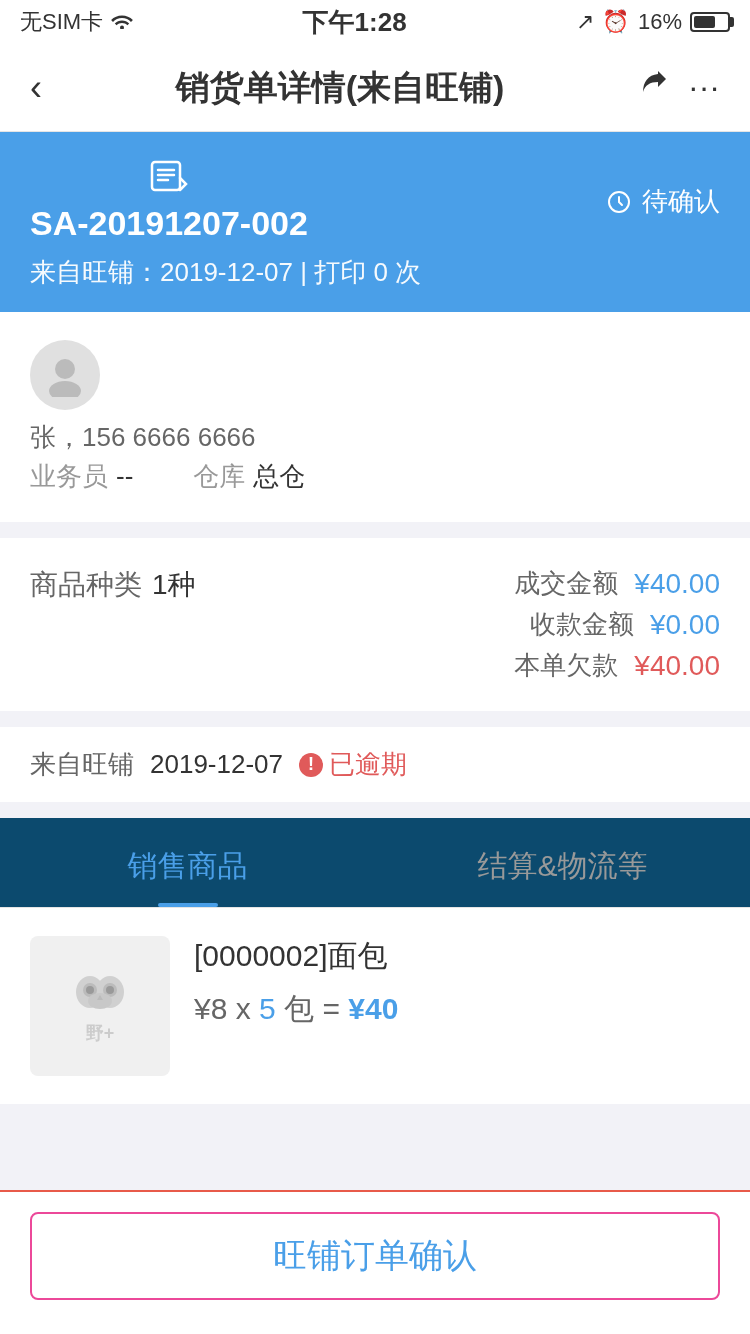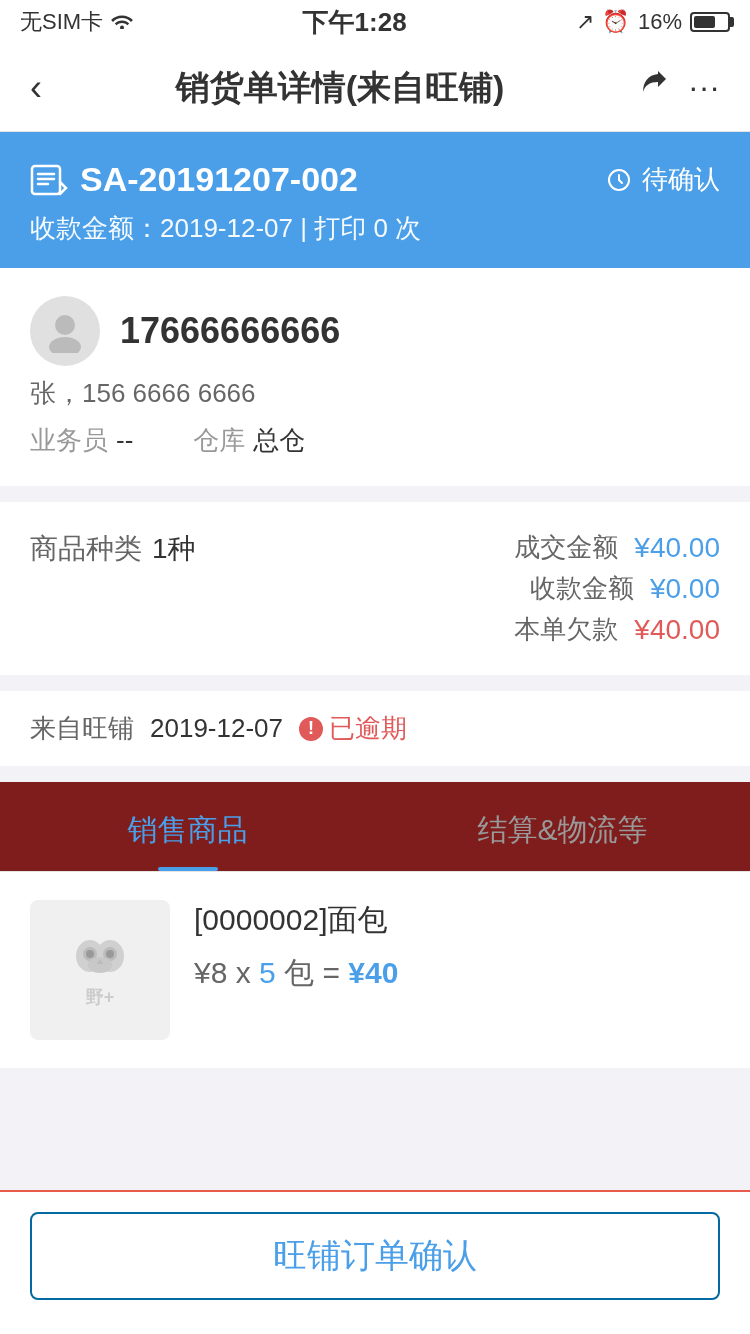--- a/index.html
+++ b/index.html
@@ -113,20 +113,21 @@
       justify-content: space-between;
       margin-bottom: 12px;
     }
     .order-id {
       font-size: 34px;
       font-weight: 700;
       color: #fff;
       display: flex;
       align-items: center;
       gap: 12px;
+      flex-direction: column;
     }
     .order-status {
       display: flex;
       align-items: center;
       gap: 12px;
       color: #fff;
       font-size: 26px;
     }
     .order-date-line {
       color: #fff;
@@ -165,21 +166,21 @@
       flex-shrink: 0;
     }
     .customer-phone {
       font-size: 36px;
       font-weight: 600;
       color: #333;
     }
     .customer-name {
       font-size: 26px;
       color: #666;
-      margin-bottom: 12px;
+      margin-bottom: 4px;
       padding-left: 0;
     }
     .customer-meta {
       display: flex;
       align-items: center;
       gap: 60px;
       font-size: 26px;
       color: #666;
     }
     .customer-meta-item {
@@ -272,21 +273,21 @@
       display: flex;
       align-items: center;
       justify-content: center;
       color: #fff;
       font-size: 18px;
       font-weight: 700;
     }
 
     
     .tabs-section {
-      background: #7f1d1d;
+      background: #0c4a6e;
       margin-bottom: 0;
     }
     .tabs-row {
       display: flex;
       border-bottom: 1px solid #e5e5e5;
     }
     .tab-item {
       flex: 1;
       text-align: center;
       padding: 28px 0 20px;
@@ -374,21 +375,21 @@
       left: 0;
       width: 750px;
       background: #fff;
       padding: 20px 30px 34px;
       border-top: 2px solid #e85a4a;
     }
     .confirm-button {
       width: 100%;
       height: 88px;
       background: #fff;
-      border: 2px solid #0369a1;
+      border: 2px solid #ec4899;
       border-radius: 8px;
       font-size: 34px;
       color: #4a9fe8;
       cursor: pointer;
       display: flex;
       align-items: center;
       justify-content: center;
       font-weight: 500;
     }
   </style>
@@ -442,33 +443,32 @@
     </div>
     <div class="order-status">
       <svg width="22" height="22" viewBox="0 0 22 22" fill="none">
         <circle cx="11" cy="11" r="10" stroke="white" stroke-width="2"></circle>
         <path d="M11 6v5l3 3" stroke="white" stroke-width="2" stroke-linecap="round"></path>
       </svg>
       <span>待确认</span>
     </div>
   </div>
   <div class="order-date-line">
-    <span>收款金额：</span><span>2019-12-07</span>&nbsp;<span>| 打印 0 次</span>
+    <span>来自旺铺：</span><span>2019-12-07</span>&nbsp;<span>| 打印 0 次</span>
   </div>
 </div>
 
 <div class="section-card customer-section">
   <div class="customer-top">
     <div class="avatar">
       <svg width="44" height="44" viewBox="0 0 44 44" fill="none">
         <circle cx="22" cy="16" r="10" fill="#bbb"></circle>
         <ellipse cx="22" cy="38" rx="16" ry="10" fill="#bbb"></ellipse>
       </svg>
     </div>
-    <span class="customer-phone">17666666666</span>
   </div>
   <div class="customer-name">张，156 6666 6666</div>
   <div class="customer-meta">
     <div class="customer-meta-item">
       <span class="customer-meta-label">业务员</span>
       <span class="customer-meta-value">--</span>
     </div>
     <div class="customer-meta-item">
       <span class="customer-meta-label">仓库</span>
       <span class="customer-meta-value">总仓</span>

